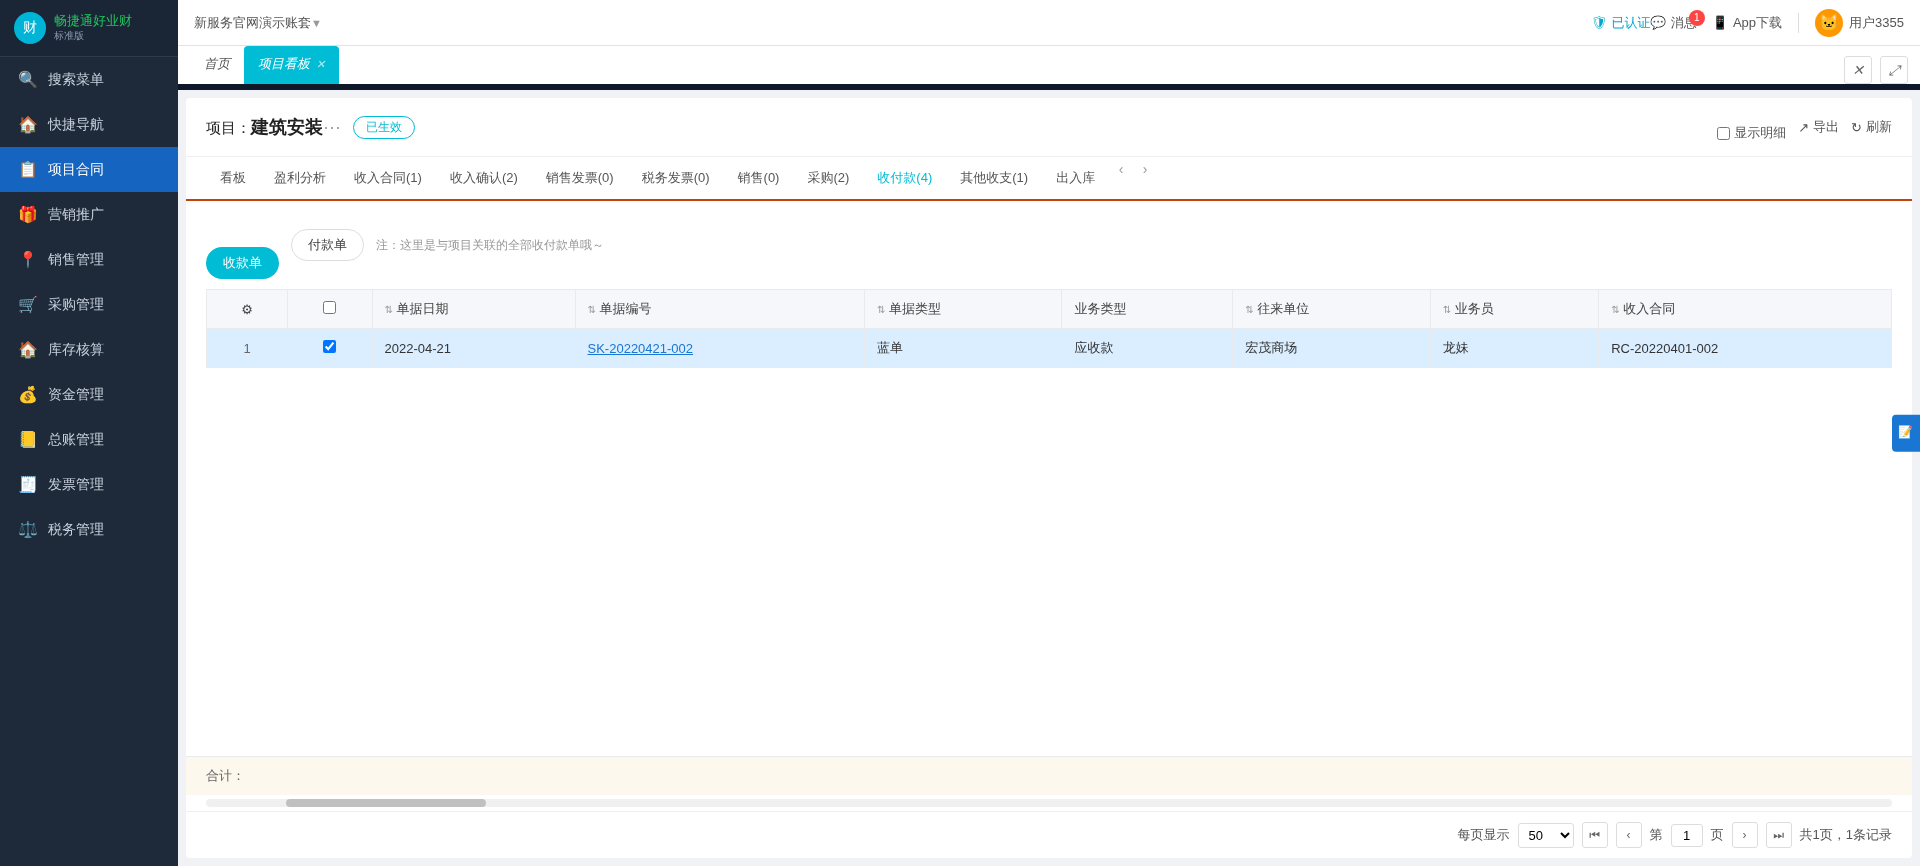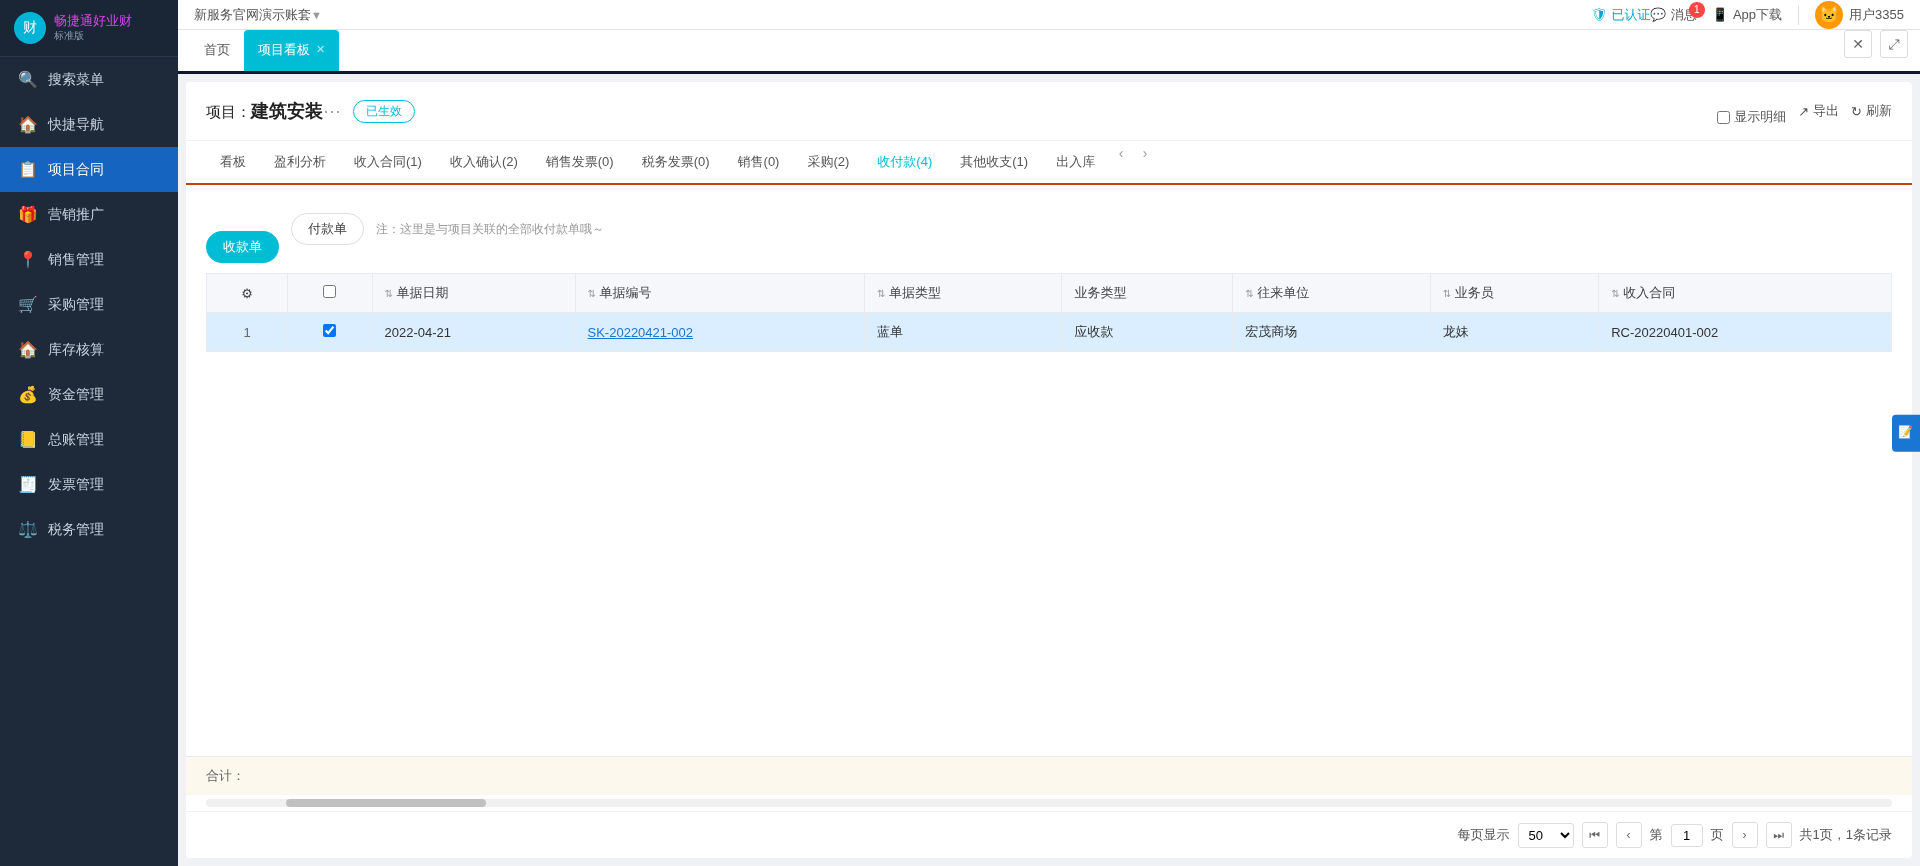--- a/index.html
+++ b/index.html
@@ -30,21 +30,21 @@
       display: flex;
       align-items: center;
       justify-content: center;
       color: white;
       font-size: 14px;
       margin-right: 8px;
       flex-shrink: 0;
     }
     .sidebar-logo-text {
       font-size: 13px;
-      color: #d946ef;
+      color: #22c55e;
       line-height: 1.3;
     }
     .sidebar-logo-sub {
       font-size: 10px;
       color: #8a9bb0;
     }
     .sidebar-scroll {
       flex: 1;
       overflow-y: auto;
       overflow-x: hidden;
@@ -86,21 +86,21 @@
       overflow: hidden;
     }
 
     
     .topbar {
       background: white;
       border-bottom: 1px solid #e0e4ea;
       display: flex;
       align-items: center;
       padding: 0 16px;
-      height: 30px;
+      height: 46px;
       flex-shrink: 0;
     }
     .topbar-account {
       display: flex;
       align-items: center;
       color: #555;
       font-size: 13px;
       flex: 1;
     }
     .topbar-account-arrow { color: #999; font-size: 11px; }
@@ -167,25 +167,26 @@
       display: flex;
       align-items: center;
       justify-content: center;
       font-size: 16px;
     }
 
     
     .tabbar {
       background: white;
       display: flex;
-      align-items: flex-start;
+      align-items: flex-end;
       padding: 0 12px;
       height: 44px;
-      border-bottom: 3px solid #0f172a;
-      flex-shrink: 0;
+      border-bottom: 6px solid #0f172a;
+      flex-shrink: 0;
+      font-style: italic;
     }
     .tabbar-tab {
       display: flex;
       align-items: center;
       padding: 8px 14px;
       font-size: 13px;
       color: #555;
       cursor: pointer;
       border-radius: 4px 4px 0 0;
       height: 100%;

